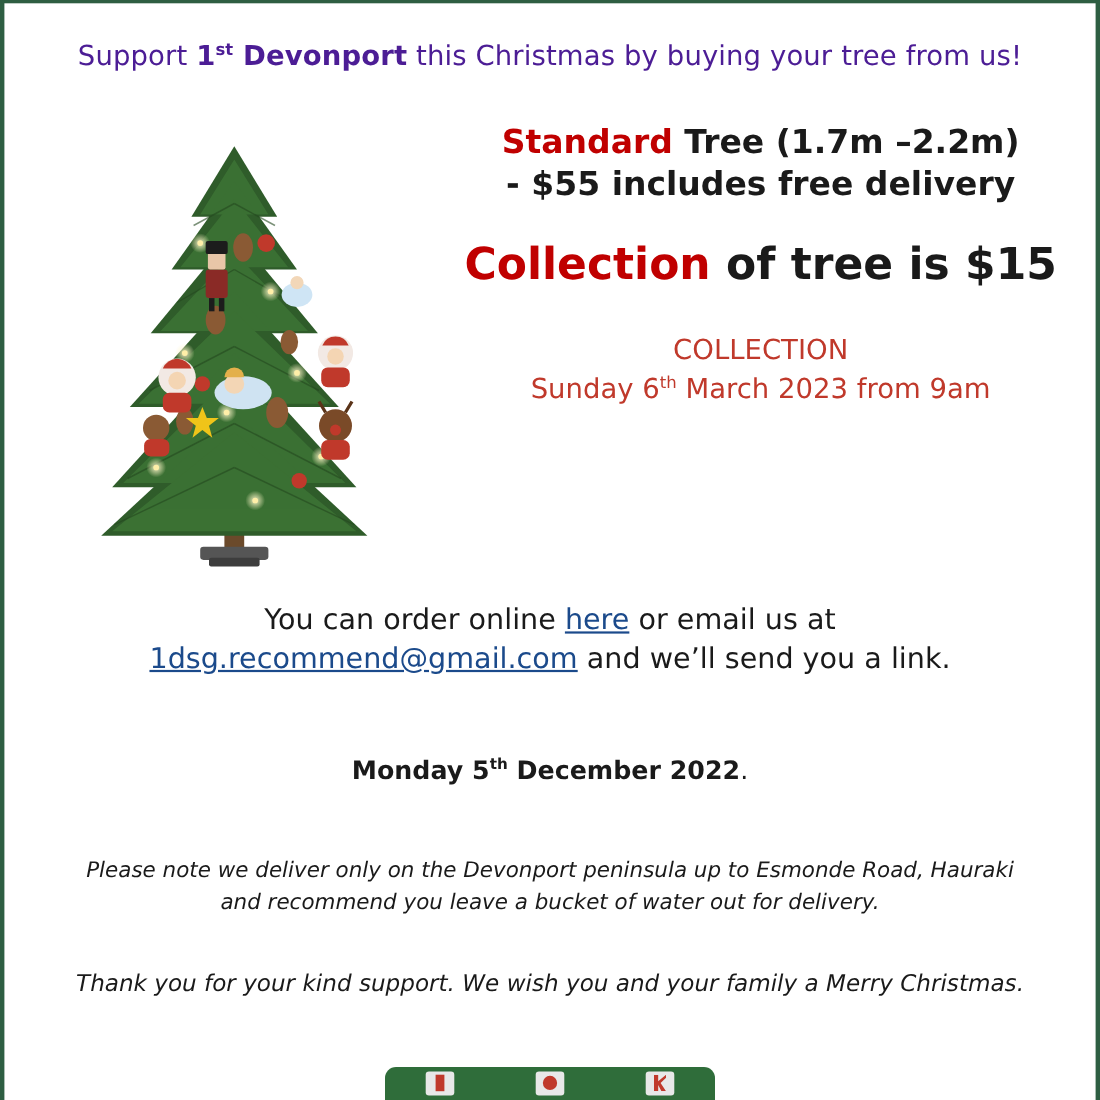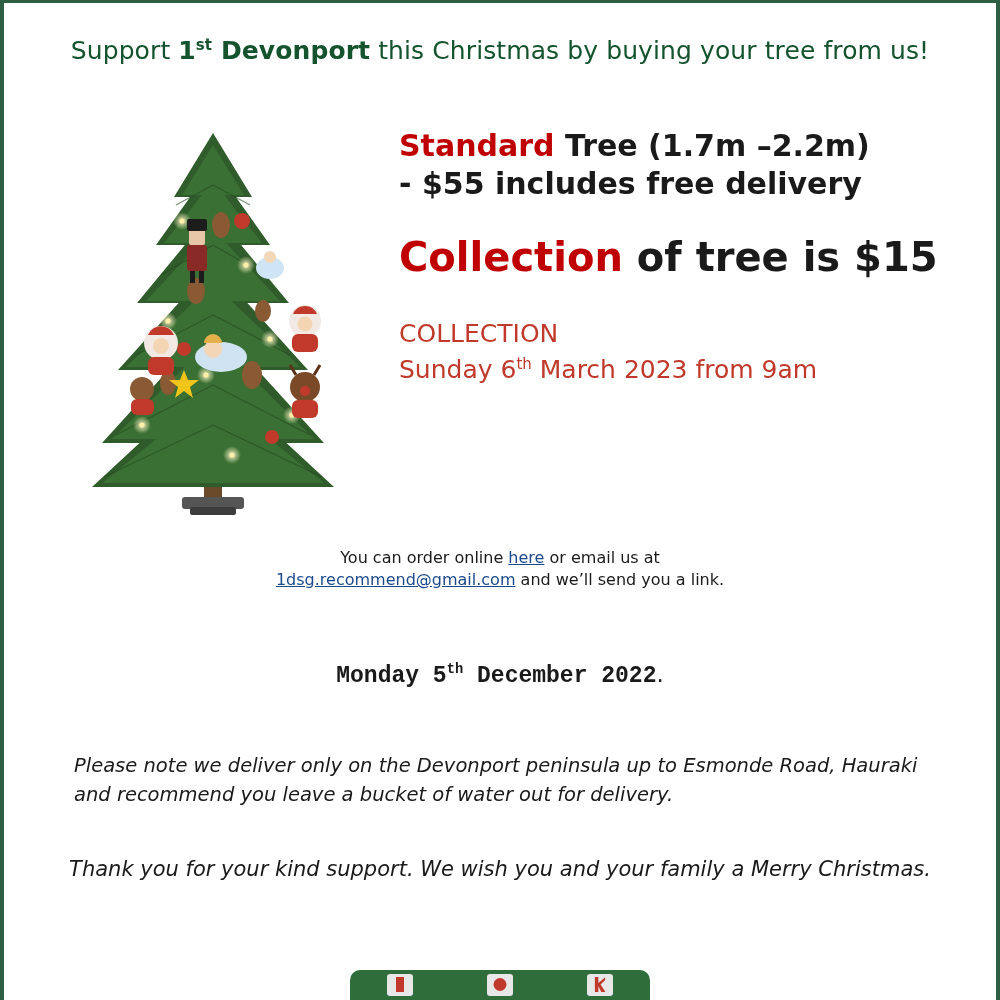--- a/index.html
+++ b/index.html
@@ -22,21 +22,21 @@
     border-left: 4px solid #2e5e42;
     border-top: 3px solid #2e5e42;
     border-right: 4px solid #2e5e42;
     overflow: hidden;
   }
 
   
   .headline {
     text-align: center;
     font-size: 25px;
-    color: #14532d;
+    color: #4c1d95;
     margin-top: 33px;
     letter-spacing: 0.1px;
   }
   .headline b { font-weight: bold; }
   sup {
     font-size: 0.6em;
     vertical-align: super;
     line-height: 0;
   }
 
@@ -51,22 +51,23 @@
     position: absolute;
     left: 52px;
     top: 22px;
     width: 320px;
     height: 420px;
   }
 
   .offers {
     position: absolute;
     left: 395px;
-    top: 16px;
+    top: 0;
     width: 585px;
+    text-align: center;
   }
   .offer-line1 {
     font-size: 30px;
     font-weight: bold;
     color: #1a1a1a;
     line-height: 1.28;
     margin-top: 8px;
   }
   .red { color: #c00000; }
   .offer-line2 {
@@ -88,40 +89,41 @@
   .collection-block {
     margin-top: 36px;
     font-size: 25px;
     color: #c0392b;
     line-height: 1.45;
   }
 
   
   .order-info {
     text-align: center;
-    font-size: 16px;
+    font-size: 26px;
     color: #1a1a1a;
     line-height: 1.35;
     margin-top: 14px;
   }
   .order-info a,
   .link {
     color: #1b4a8b;
     text-decoration: underline;
   }
   .deadline {
     text-align: center;
     font-size: 23px;
     color: #1a1a1a;
     line-height: 1.35;
     margin-top: 38px;
   }
-  .deadline b { font-weight: bold; font-family: Liberation Mono, monospace; }
+  .deadline b { font-weight: bold; }
 
   .note {
+    text-align: center;
     font-style: italic;
     font-size: 19.5px;
     color: #1a1a1a;
     line-height: 1.45;
     margin-top: 60px;
     padding: 0 70px;
   }
   .thanks {
     text-align: center;
     font-style: italic;

